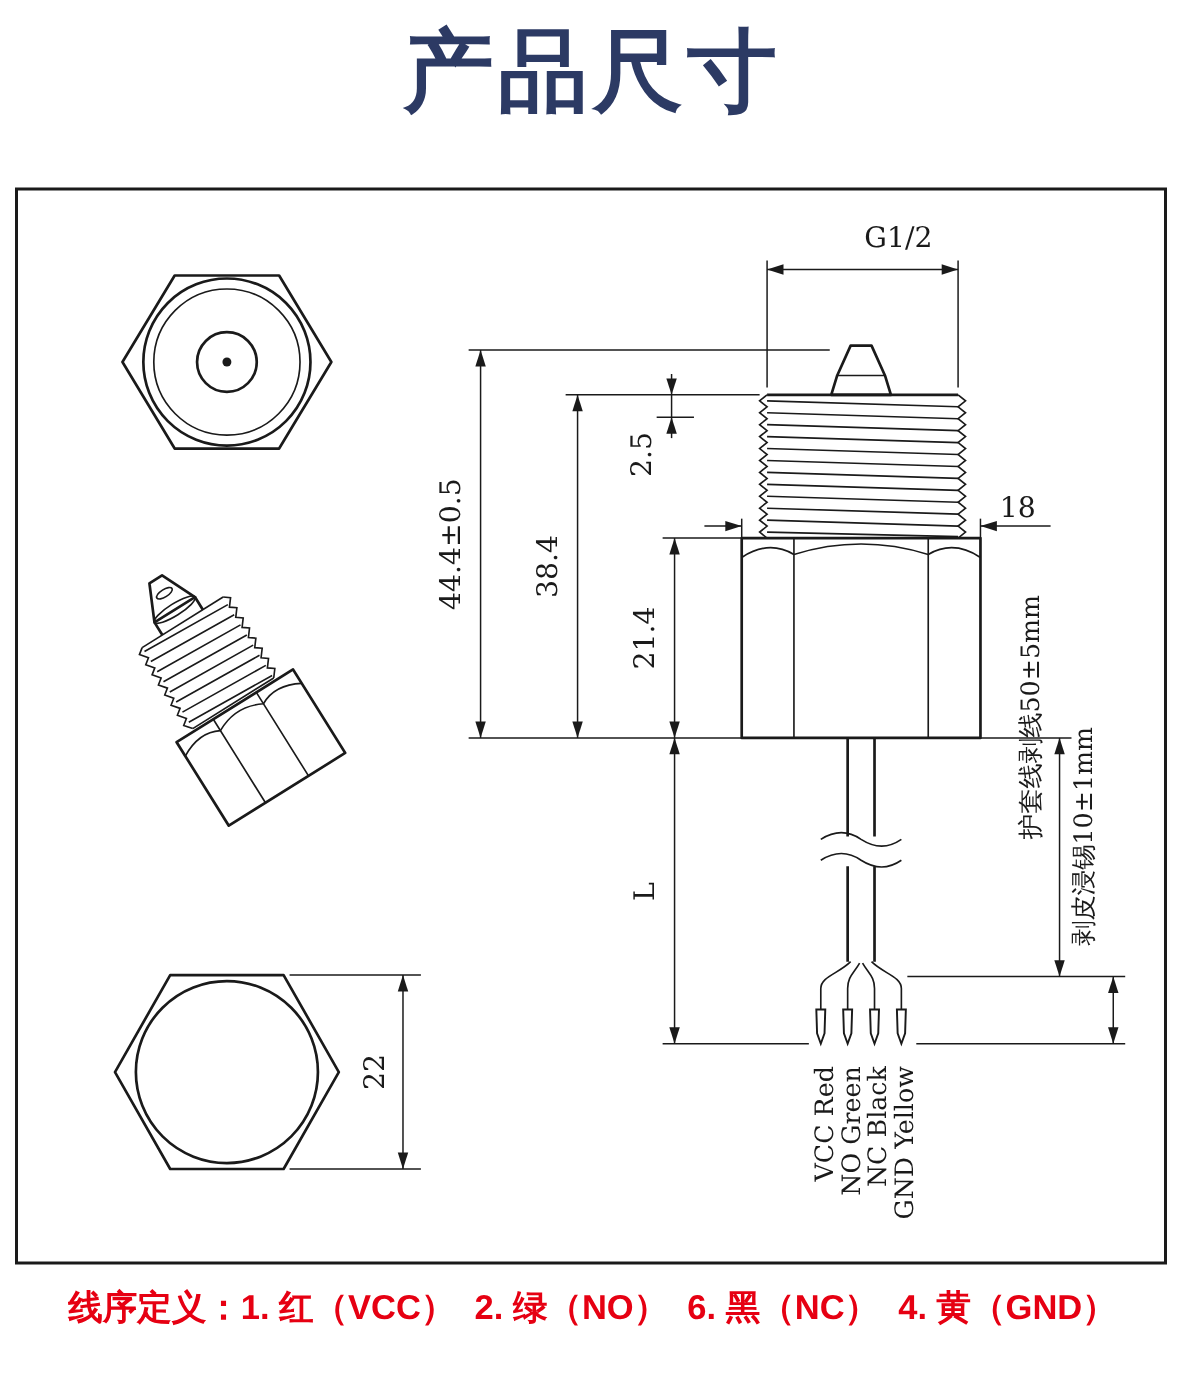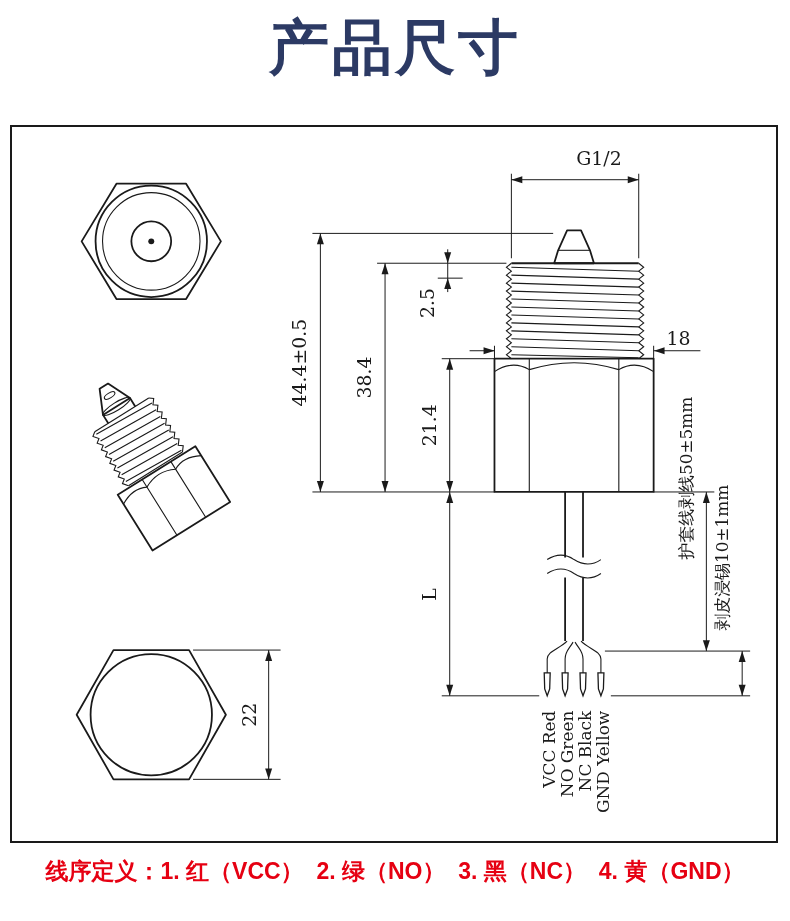--- a/index.html
+++ b/index.html
@@ -166,13 +166,13 @@
 
   <g>
     <text class="wtx" x="556" y="712" text-anchor="end" transform="rotate(-90 556 712)">VCC Red</text>
     <text class="wtx" x="574" y="712" text-anchor="end" transform="rotate(-90 574 712)">NO Green</text>
     <text class="wtx" x="592" y="712" text-anchor="end" transform="rotate(-90 592 712)">NC Black</text>
     <text class="wtx" x="610" y="712" text-anchor="end" transform="rotate(-90 610 712)">GND Yellow</text>
   </g>
 </svg>
 </div>
 
-<div class="footer">线序定义：1. 红（VCC）  2. 绿（NO）  3. 黑（NC）  4. 黄（GND）</div>
+<div class="footer">线序定义：1. 红（VCC）  2. 绿（NO）  6. 黑（NC）  4. 黄（GND）</div>
 
 </body></html>

